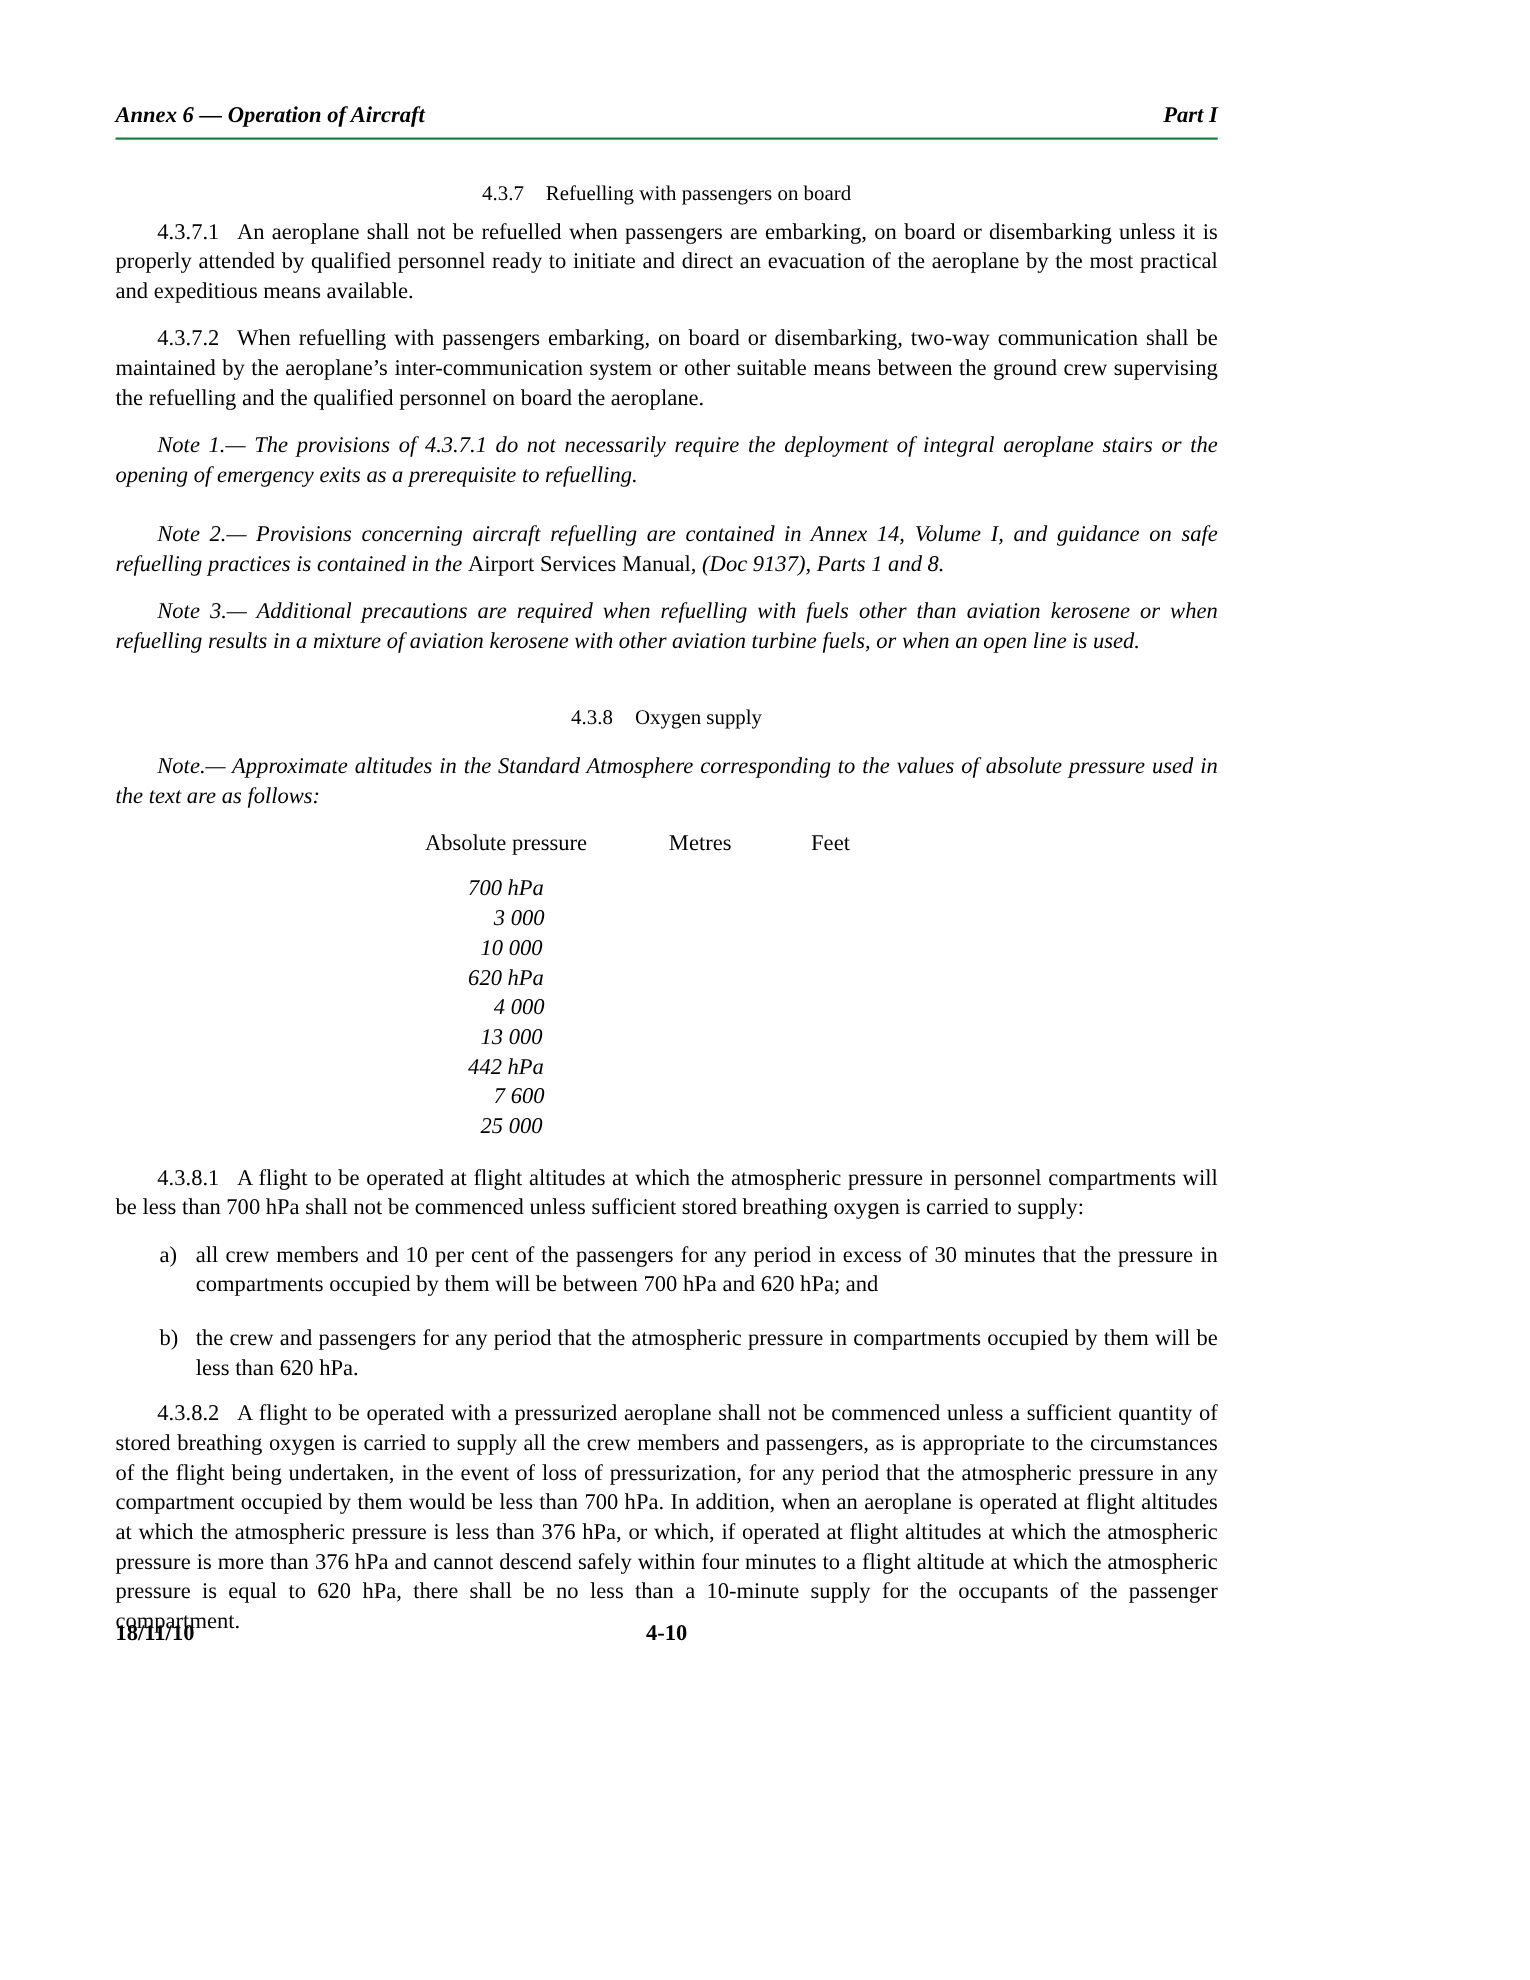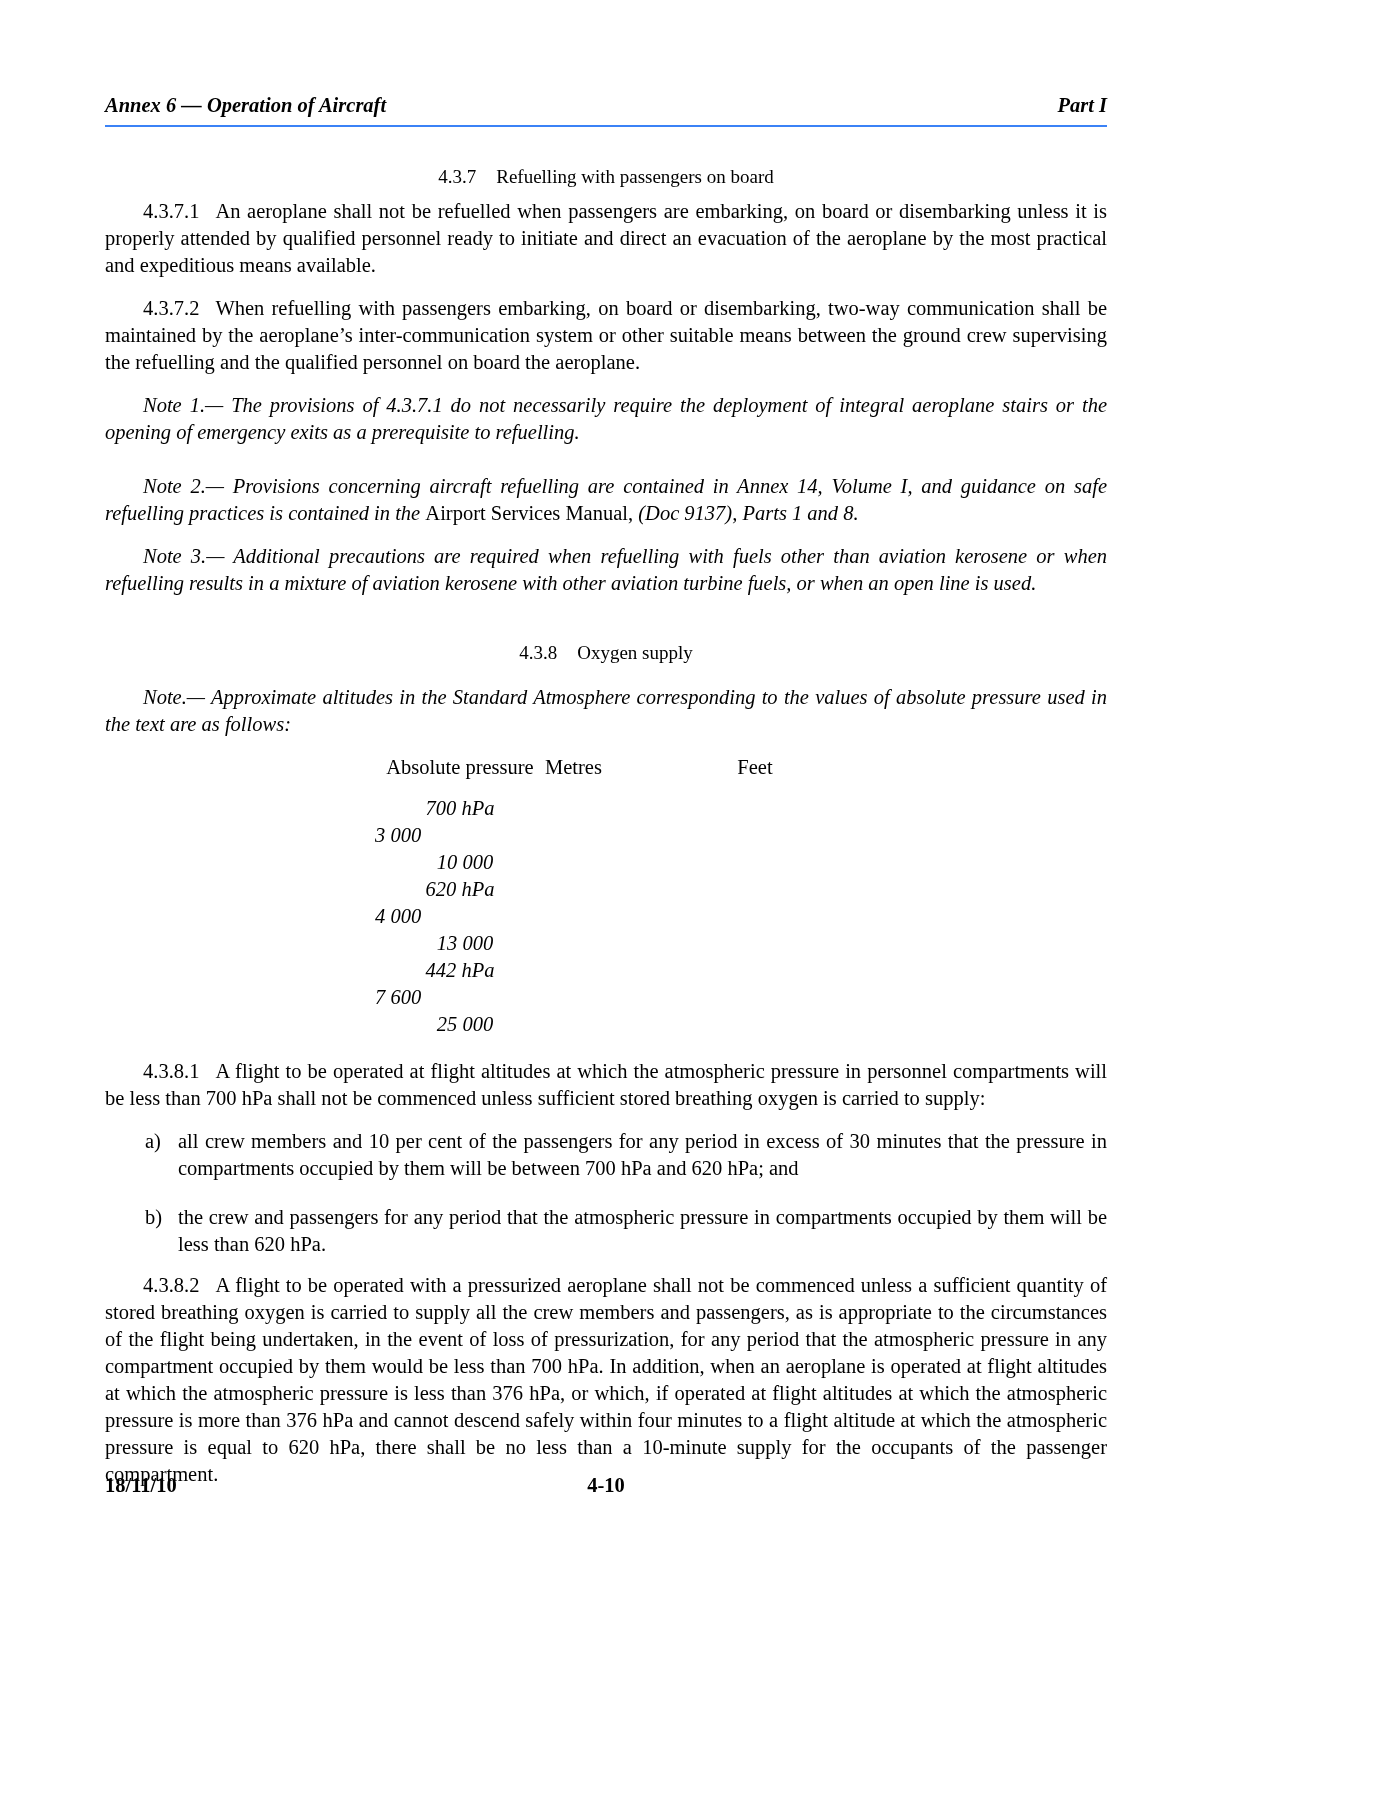--- a/index.html
+++ b/index.html
@@ -19,21 +19,21 @@
     top: 92px;
     width: 1002px;
     font-size: 20.5px;
     line-height: 27px;
   }
   .header {
     display: flex;
     justify-content: space-between;
     font-weight: bold;
     font-style: italic;
-    border-bottom: 2px solid #3b82f6;
+    border-bottom: 2px solid #15803d;
     padding-bottom: 6px;
   }
   .section-heading {
     margin: 0;
     font-size: 19px;
     font-weight: normal;
     text-align: center;
   }
   .h-num { margin-right: 20px; }
   .body-para {
@@ -47,21 +47,21 @@
     font-style: italic;
     text-align: justify;
     text-indent: 38px;
   }
   .roman { font-style: normal; }
   .ptable { margin-left: 270px; }
   .pt-row { display: flex; }
   .pt-head { margin-bottom: 14px; }
   .pt-data { font-style: italic; flex-direction: column; }
   .pt-c1 { width: 170px; text-align: center; }
-  .pt-c2 { width: 120px; text-align: left; }
+  .pt-c2 { width: 120px; text-align: right; }
   .pt-c3 { width: 120px; margin-left: 30px; text-align: center; }
   .list-item {
     position: relative;
     padding-left: 73px;
     text-align: justify;
   }
   .list-label { position: absolute; left: 40px; }
   .footer {
     position: absolute;
     left: 105px;

